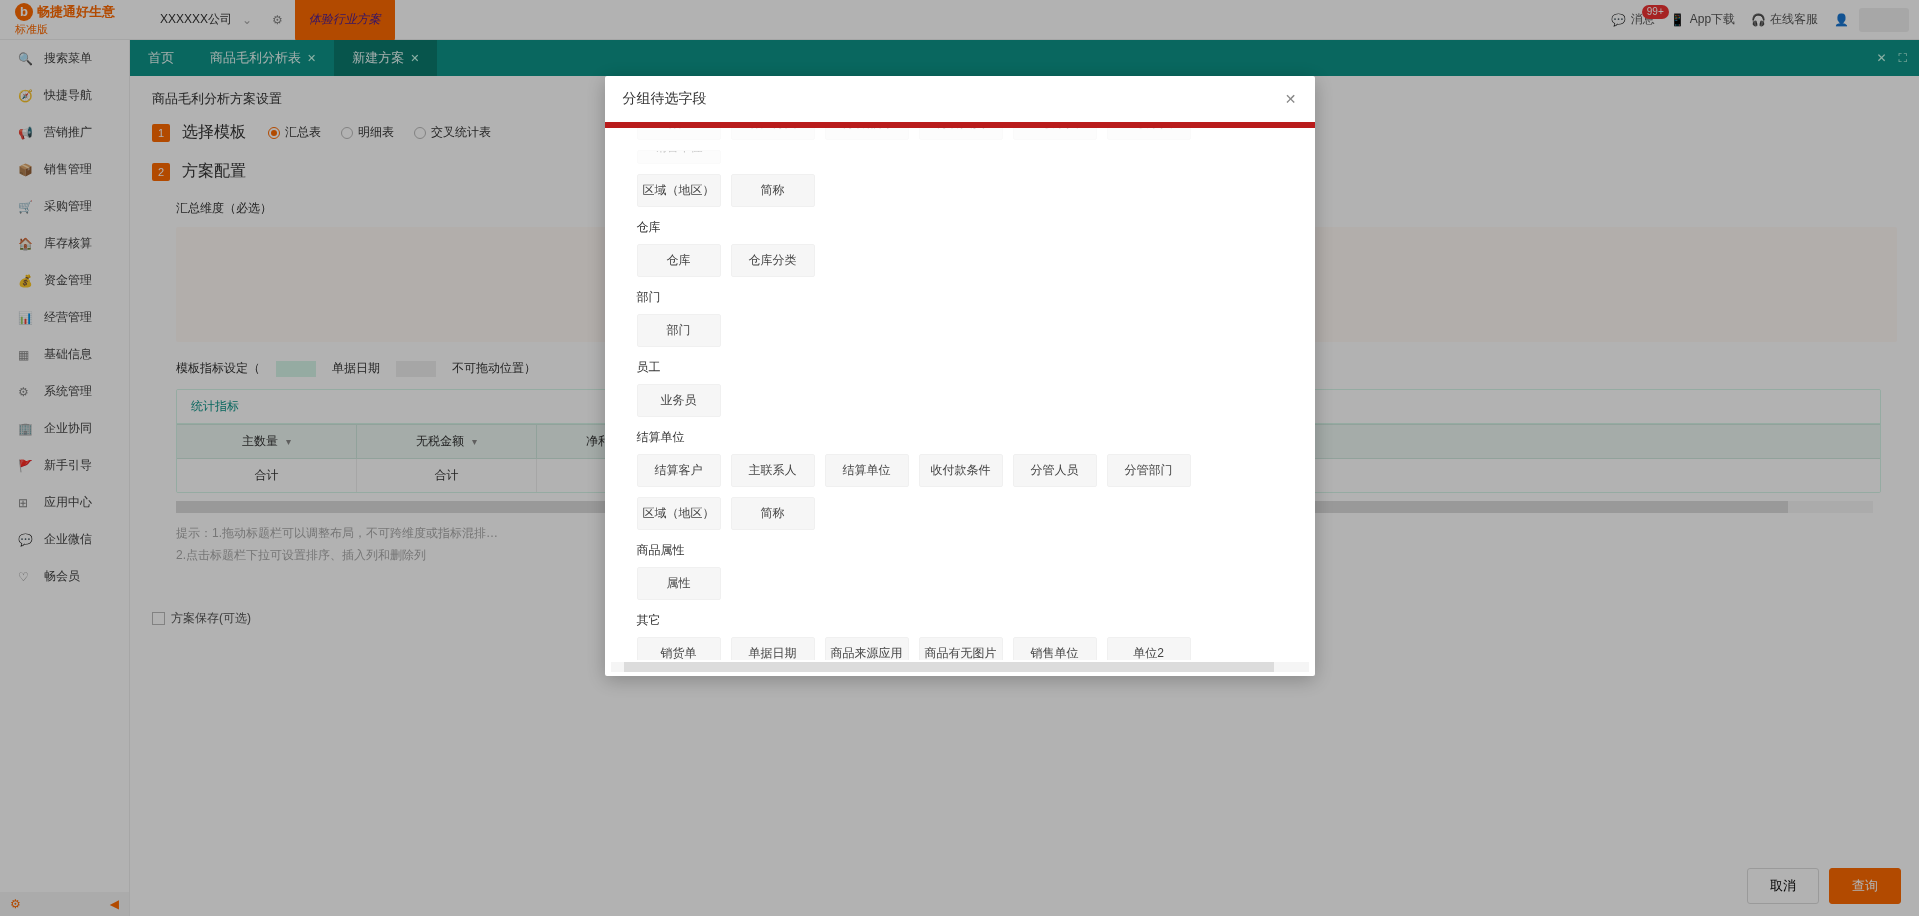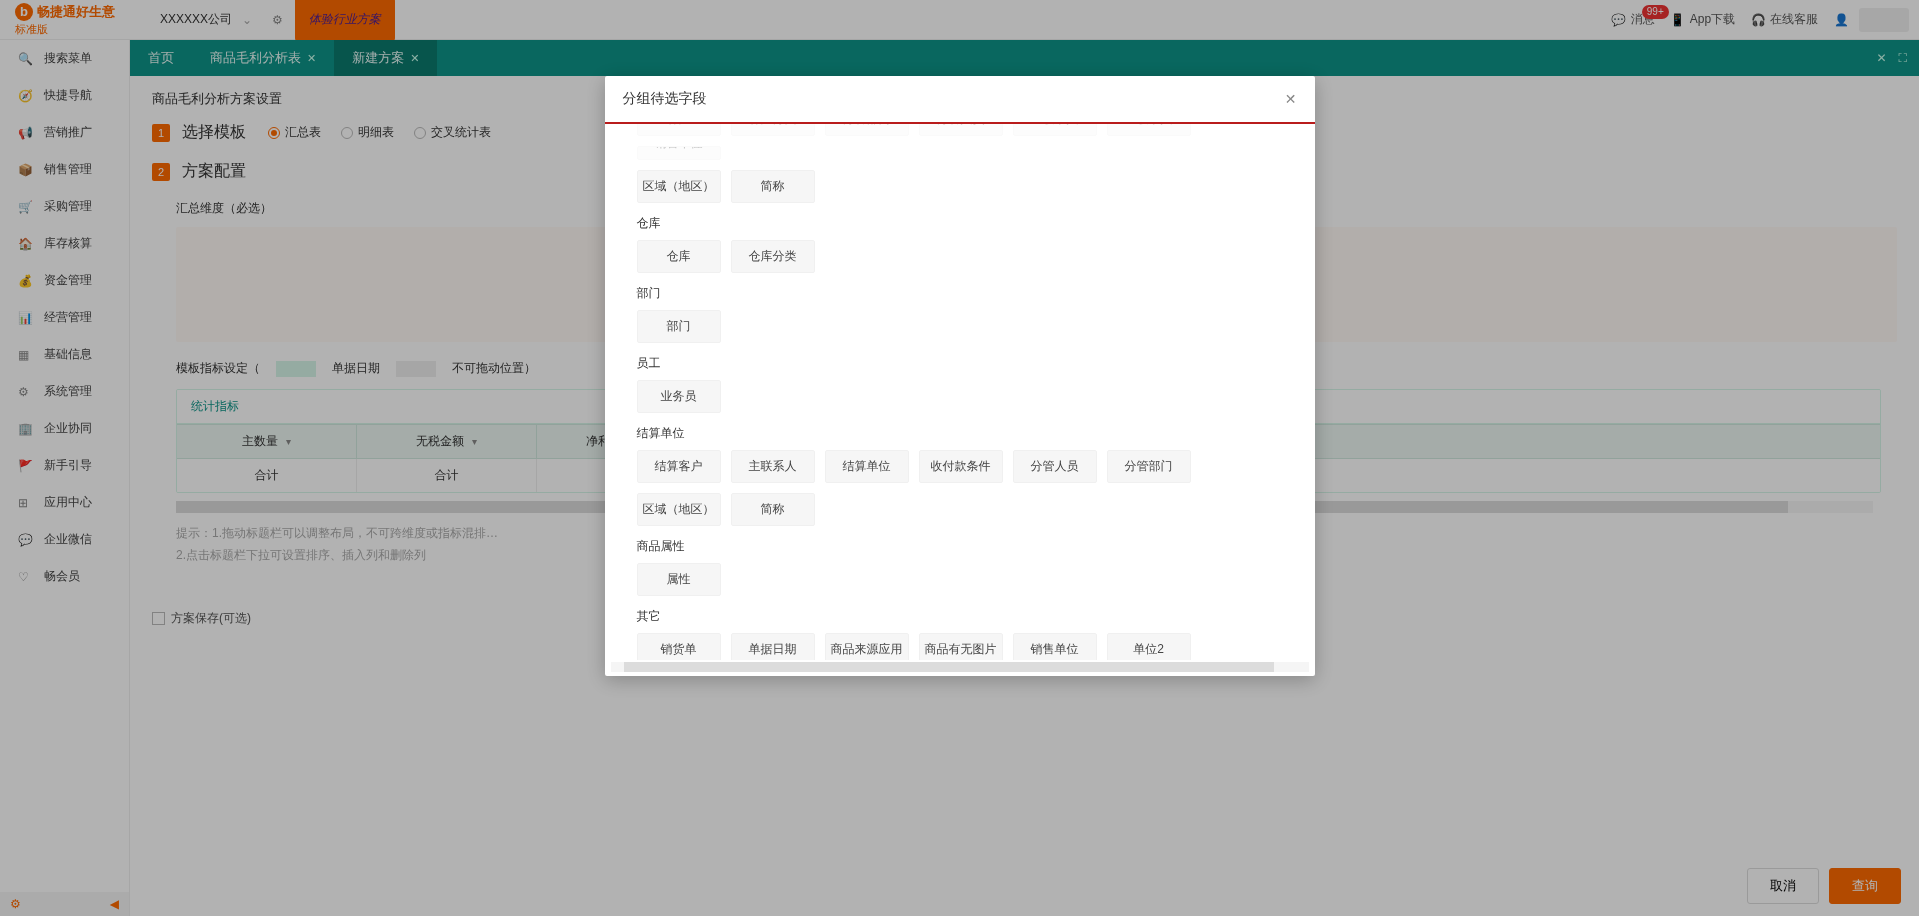--- a/index.html
+++ b/index.html
@@ -79,21 +79,21 @@
     .chk { width: 13px; height: 13px; border: 1px solid #bbb; display: inline-block; }
     
     
     .footer-bar { position: absolute; right: 18px; bottom: 12px; display: flex; gap: 10px; z-index: 5; }
     .btn { padding: 8px 22px; border-radius: 3px; cursor: pointer; font-size: 13px; border: 1px solid #ddd; background: #fff; }
     .btn.primary { background: #ff6a00; color: #fff; border-color: #ff6a00; }
     
     
     .modal-backdrop { position: fixed; inset: 0; background: rgba(0,0,0,0.3); z-index: 100; }
     .modal { position: fixed; left: 50%; top: 76px; transform: translateX(-50%); width: 710px; height: 600px; background: #fff; z-index: 101; border-radius: 2px; display: flex; flex-direction: column; box-shadow: 0 4px 20px rgba(0,0,0,0.25); }
-    .modal-header { padding: 14px 18px; display: flex; justify-content: space-between; align-items: center; border-bottom: 2px solid #b91c1c; }
+    .modal-header { padding: 14px 18px; display: flex; justify-content: space-between; align-items: center; border-bottom: 6px solid #b91c1c; }
     .modal-title { font-size: 14px; }
     .modal-close { cursor: pointer; color: #888; font-size: 14px; }
     .modal-body { flex: 1; overflow-y: auto; padding: 6px 32px 12px; position: relative; }
     .modal-body::-webkit-scrollbar { width: 8px; }
     .modal-body::-webkit-scrollbar-thumb { background: #ddd; }
     .cat { margin-top: 12px; }
     .cat-title { font-size: 12px; color: #333; margin-bottom: 8px; }
     .chips { display: flex; flex-wrap: wrap; gap: 10px; }
     .chip { padding: 7px 0; width: 84px; text-align: center; background: #f6f6f6; border: 1px solid #f0f0f0; border-radius: 2px; cursor: pointer; font-size: 12px; color: #444; }
     .chip.cut { opacity: 0.35; overflow: hidden; height: 14px; padding-top: 0; display: flex; align-items: flex-end; justify-content: center; }

